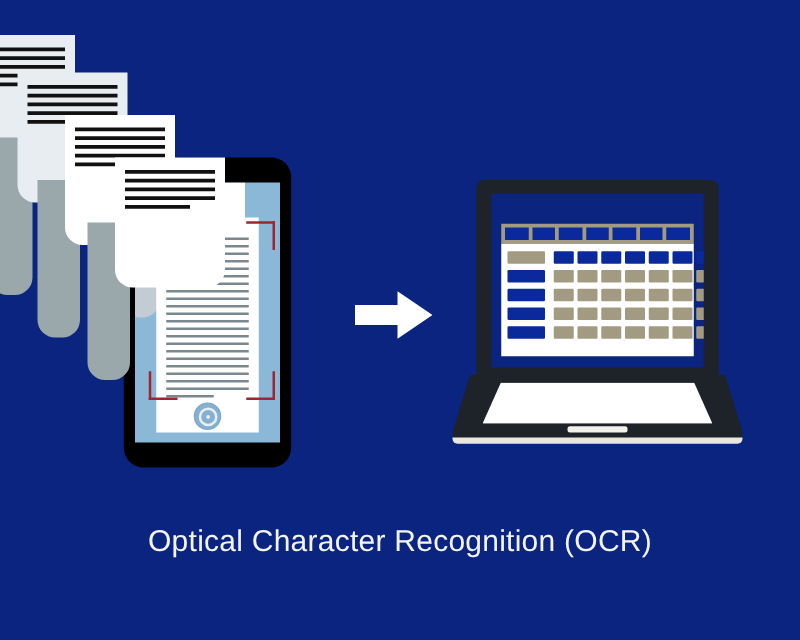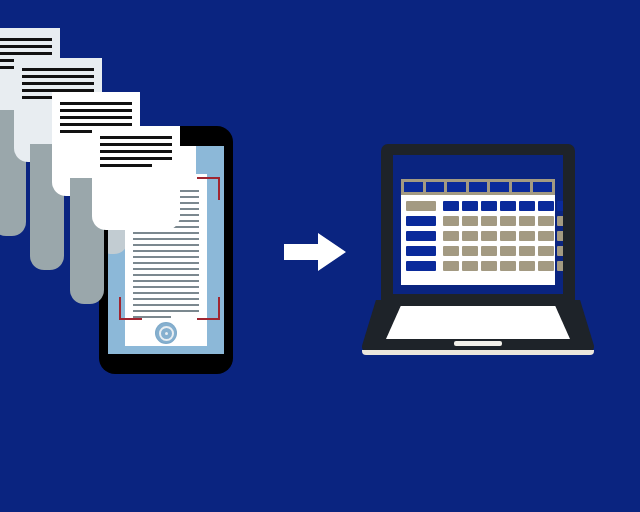--- a/index.html
+++ b/index.html
@@ -398,14 +398,15 @@
             </div>
           </div>
       </div>
     </div>
     <div id="laptop-base"></div>
     <div id="laptop-keyboard"></div>
     <div id="laptop-trackpad"></div>
     <div id="laptop-foot"></div>
   </div>
 
+  <div id="caption">Optical Character Recognition (OCR)</div>
 
 </div>
 
 </body></html>

